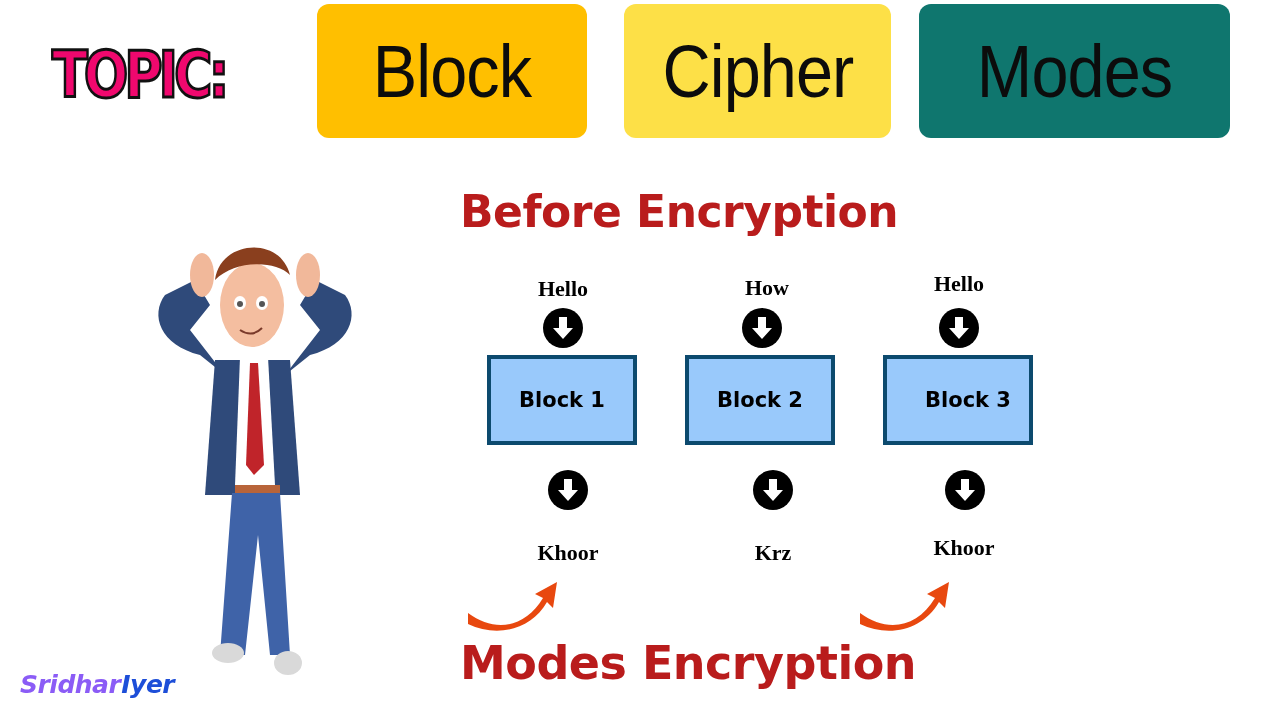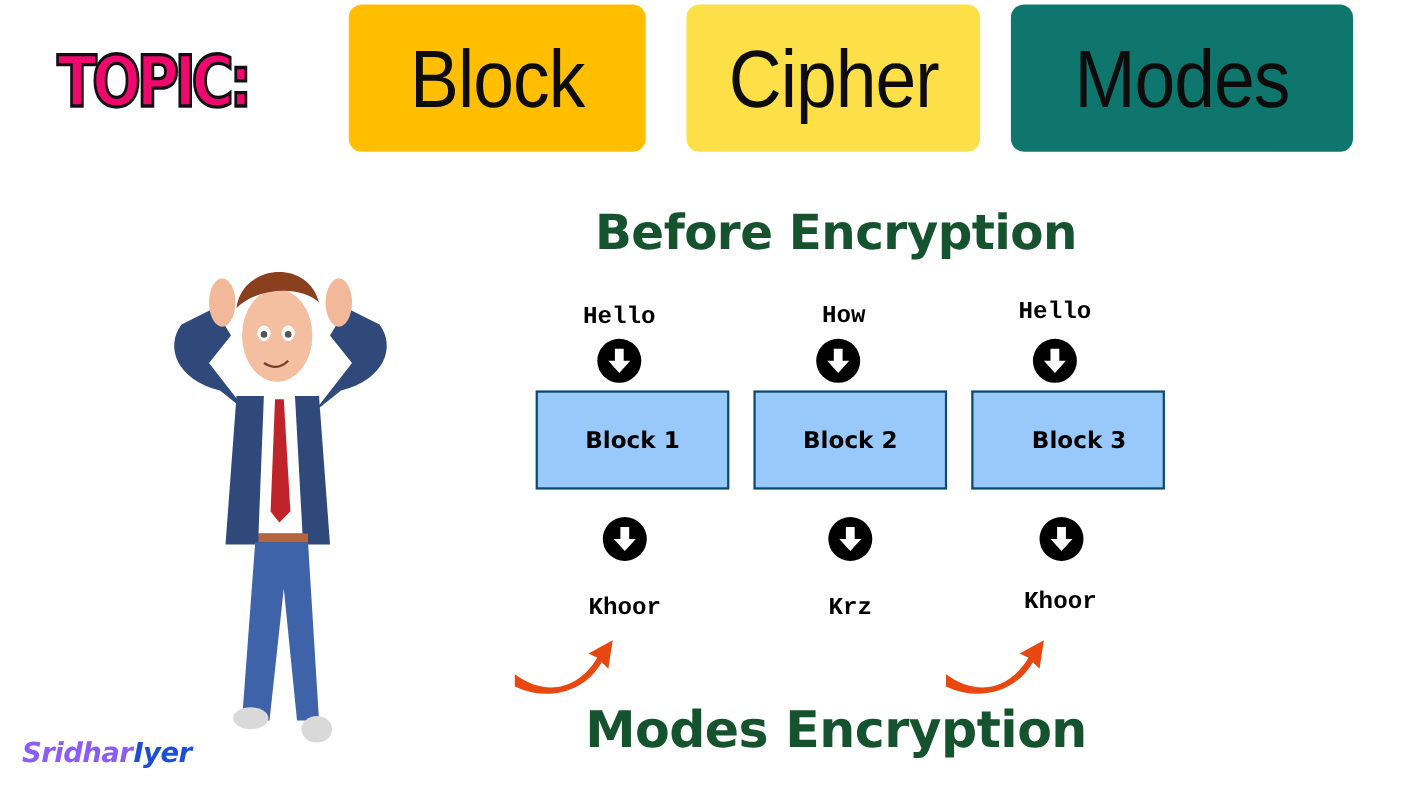--- a/index.html
+++ b/index.html
@@ -19,34 +19,34 @@
   .pill {
     top: 4px; height: 134px; border-radius: 12px; display: flex;
     align-items: center; justify-content: center;
     font-family: Liberation Sans, sans-serif; font-size: 74px; color: #0c0c0c;
     letter-spacing: -1px;
   }
   .pill span { transform: scaleX(0.9); display: inline-block; }
 
   
   .heading {
-    font-family: "DejaVu Sans", sans-serif; font-weight: bold; color: #14532d;
-    text-align: center; letter-spacing: -0.5px;
+    font-family: "DejaVu Sans", sans-serif; font-weight: bold; color: #b91c1c;
+    text-align: left; letter-spacing: -0.5px;
   }
 
   .word {
-    font-family: Liberation Mono, monospace; font-weight: bold; font-size: 22px;
+    font-family: Liberation Serif, serif; font-weight: bold; font-size: 22px;
     color: #000; text-align: center; width: 160px;
   }
   .arrow-circle {
     width: 40px; height: 40px; border-radius: 50%; background: #000;
   }
   .arrow-circle svg { display: block; }
   .block {
-    width: 176px; height: 90px; background: #99c9fb; border: 2px solid #0c4a6e;
+    width: 150px; height: 90px; background: #99c9fb; border: 4px solid #0c4a6e;
     box-sizing: border-box; display: flex; align-items: center; justify-content: center;
     font-family: "DejaVu Sans", sans-serif; font-weight: bold; font-size: 21px; color: #000;
   }
 
   .credit {
     left: 20px; top: 670px; font-family: "DejaVu Sans", sans-serif;
     font-weight: 900; font-style: italic; font-size: 25px; letter-spacing: -0.5px;
   }
   .credit .first { color: #8b5cf6; }
   .credit .last { color: #1d4ed8; margin-left: 1px; }

